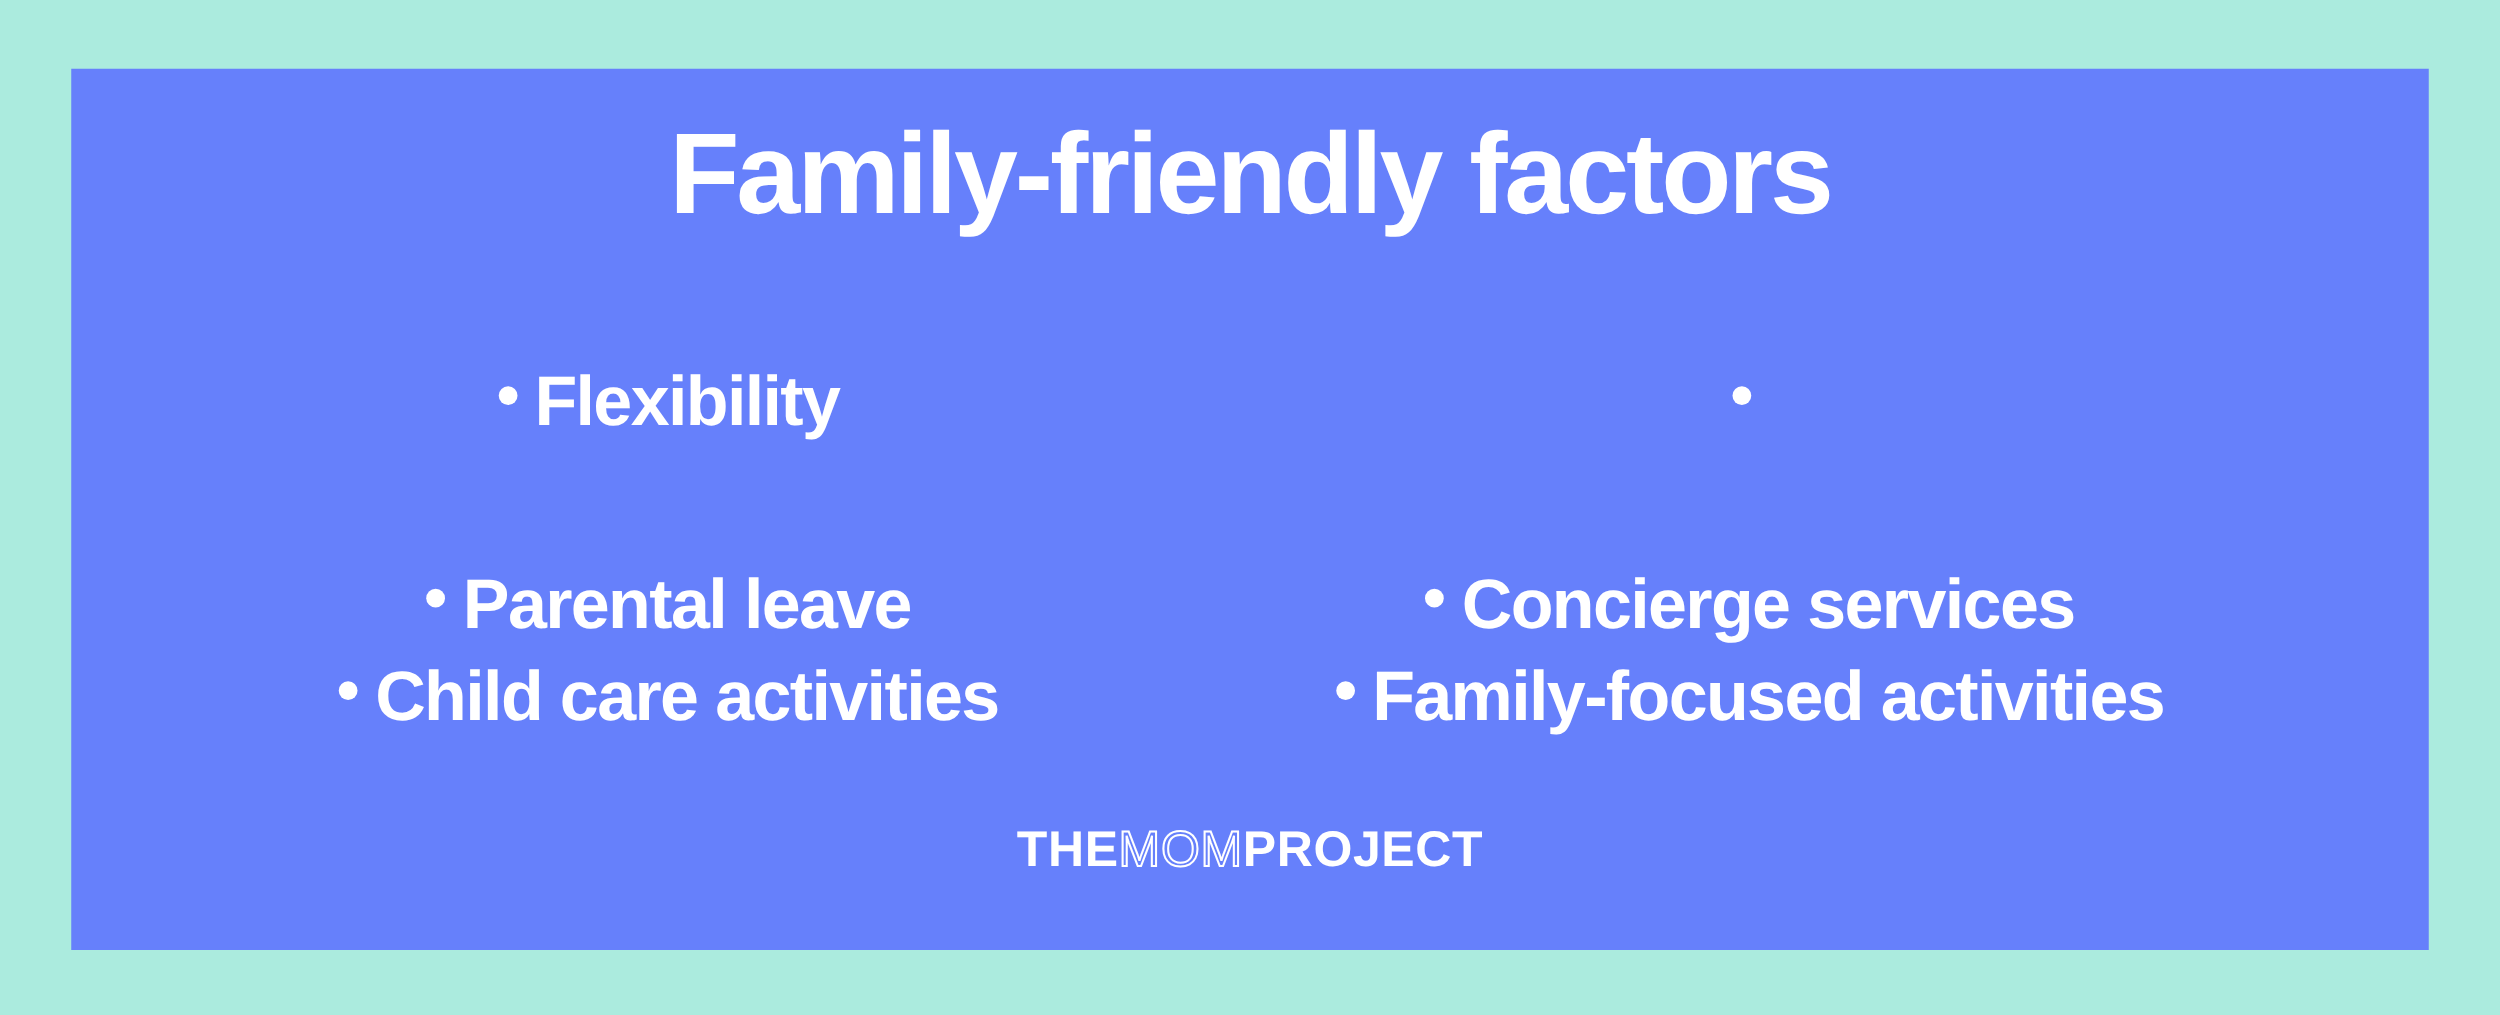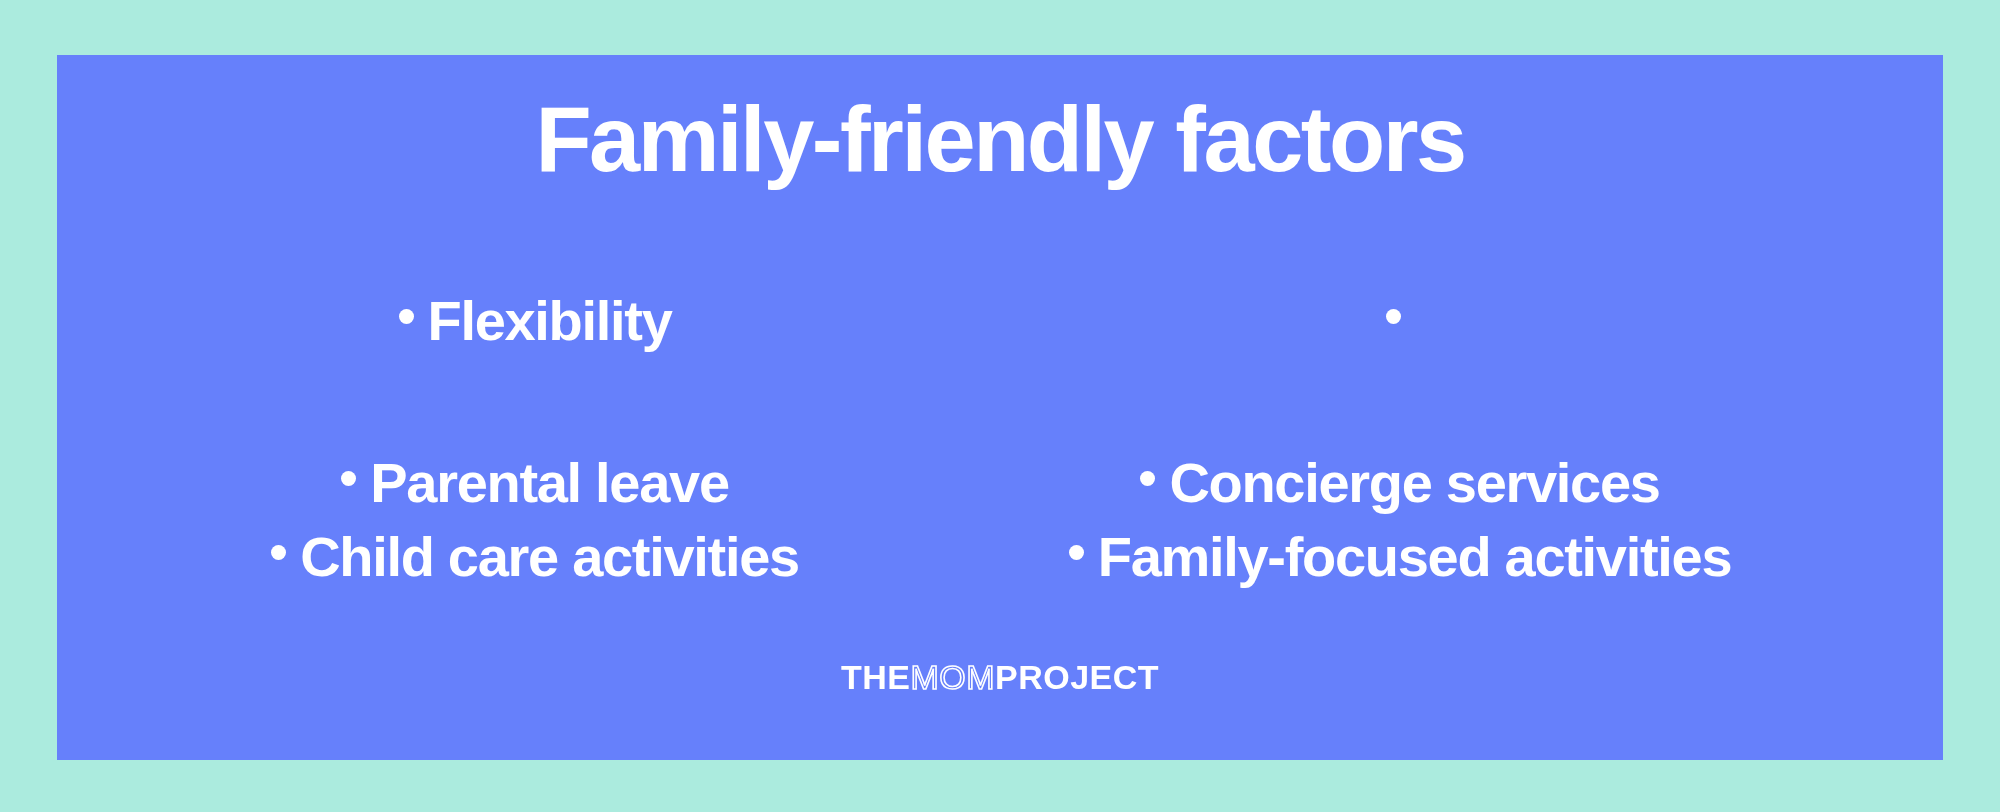--- a/index.html
+++ b/index.html
@@ -109,21 +109,21 @@
     left: 0;
     top: 605px;
     width: 100%;
     text-align: center;
     line-height: 1;
     white-space: nowrap;
   }
   .logo-inner {
     display: inline-block;
     font-family: "Liberation Sans", sans-serif;
-    font-size: 34px;
+    font-size: 40px;
     line-height: 1;
     color: #ffffff;
   }
   .logo-solid {
     font-weight: 700;
     letter-spacing: 0.5px;
   }
   .logo-outline {
     font-weight: 400;
     letter-spacing: 0.5px;

